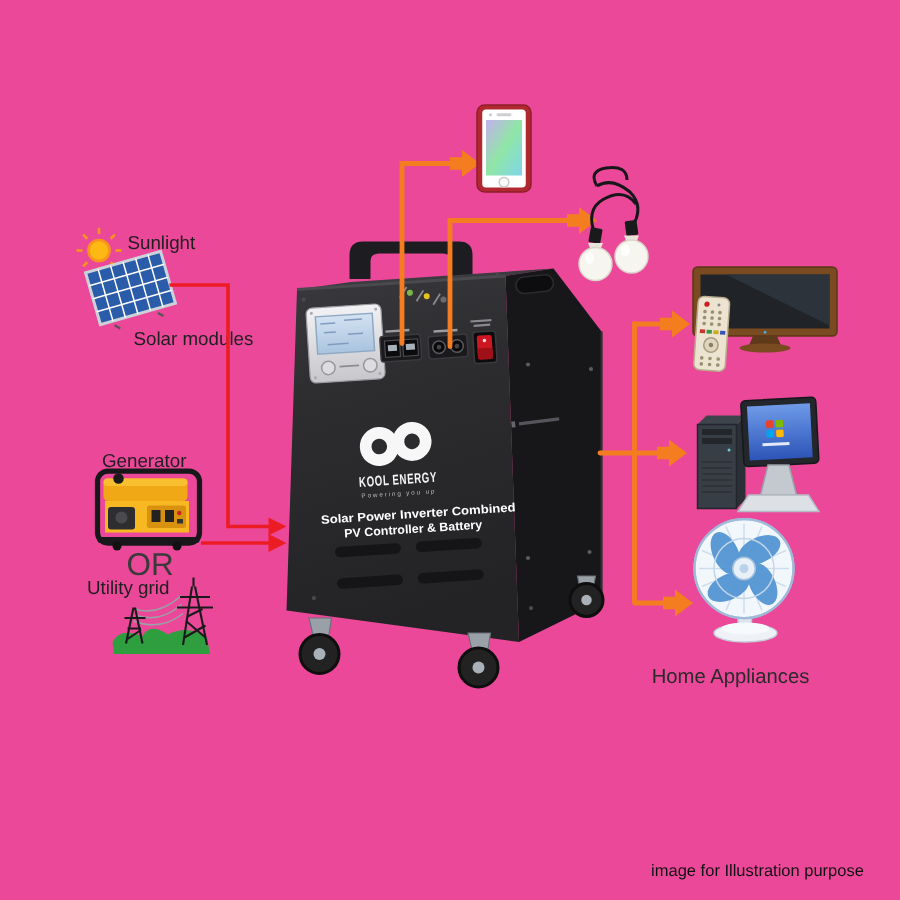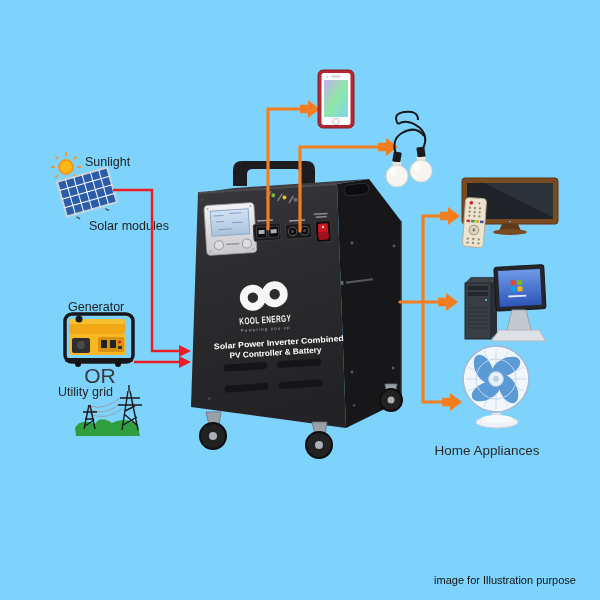--- a/index.html
+++ b/index.html
@@ -1,16 +1,16 @@
 <!DOCTYPE html>
 <html><head>
 <meta charset="utf-8">
 <style>
   html,body{margin:0;padding:0;background:#ffffff;}
-  .stage{width:600px;height:600px;position:relative;overflow:hidden;background:#7dd3fc;
+  .stage{width:600px;height:600px;position:relative;overflow:hidden;background:#ec4899;
          font-family:"Liberation Sans",sans-serif;}
   svg text{font-family:"Liberation Sans",sans-serif;}
   .lbl{fill:#1f1f1f;font-size:12.5px;}
 </style>
 </head>
 <body>
 
 <div class="stage">
 <svg width="600" height="600" viewBox="0 0 600 600">
   <defs>

